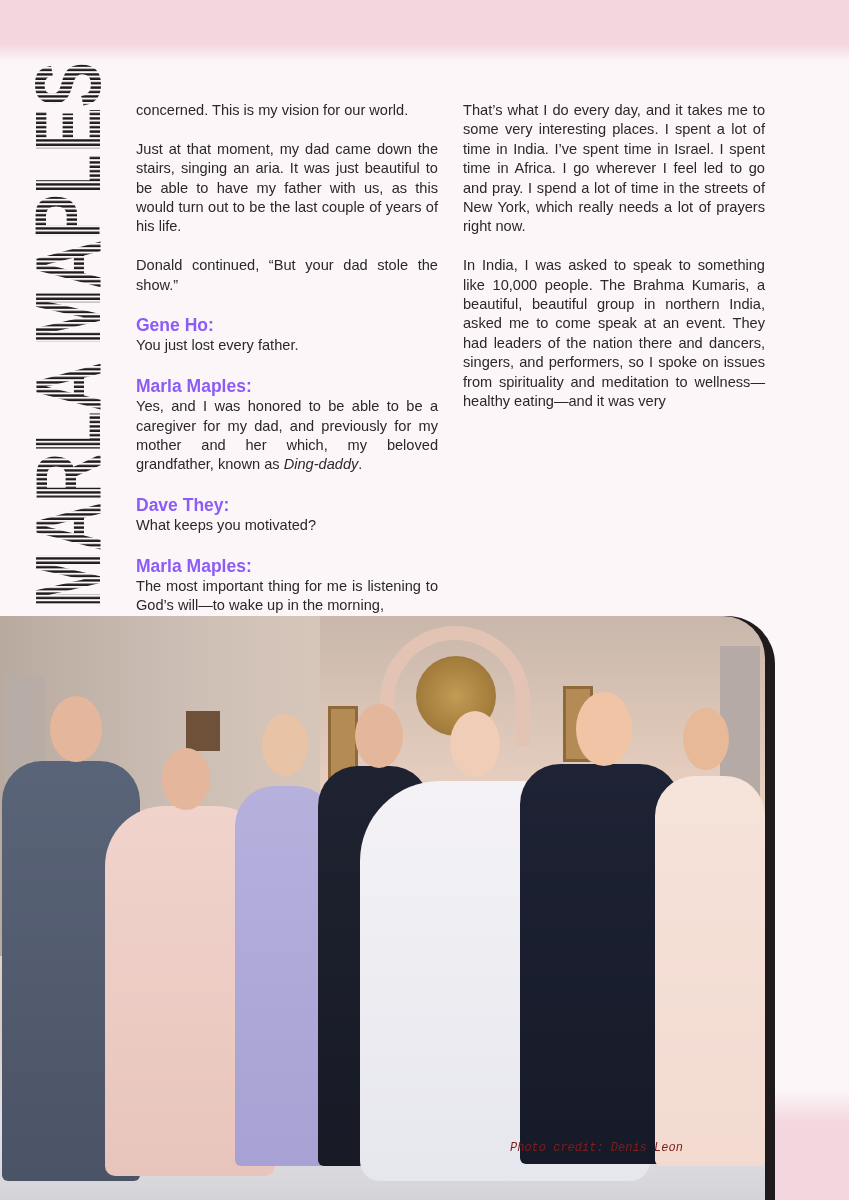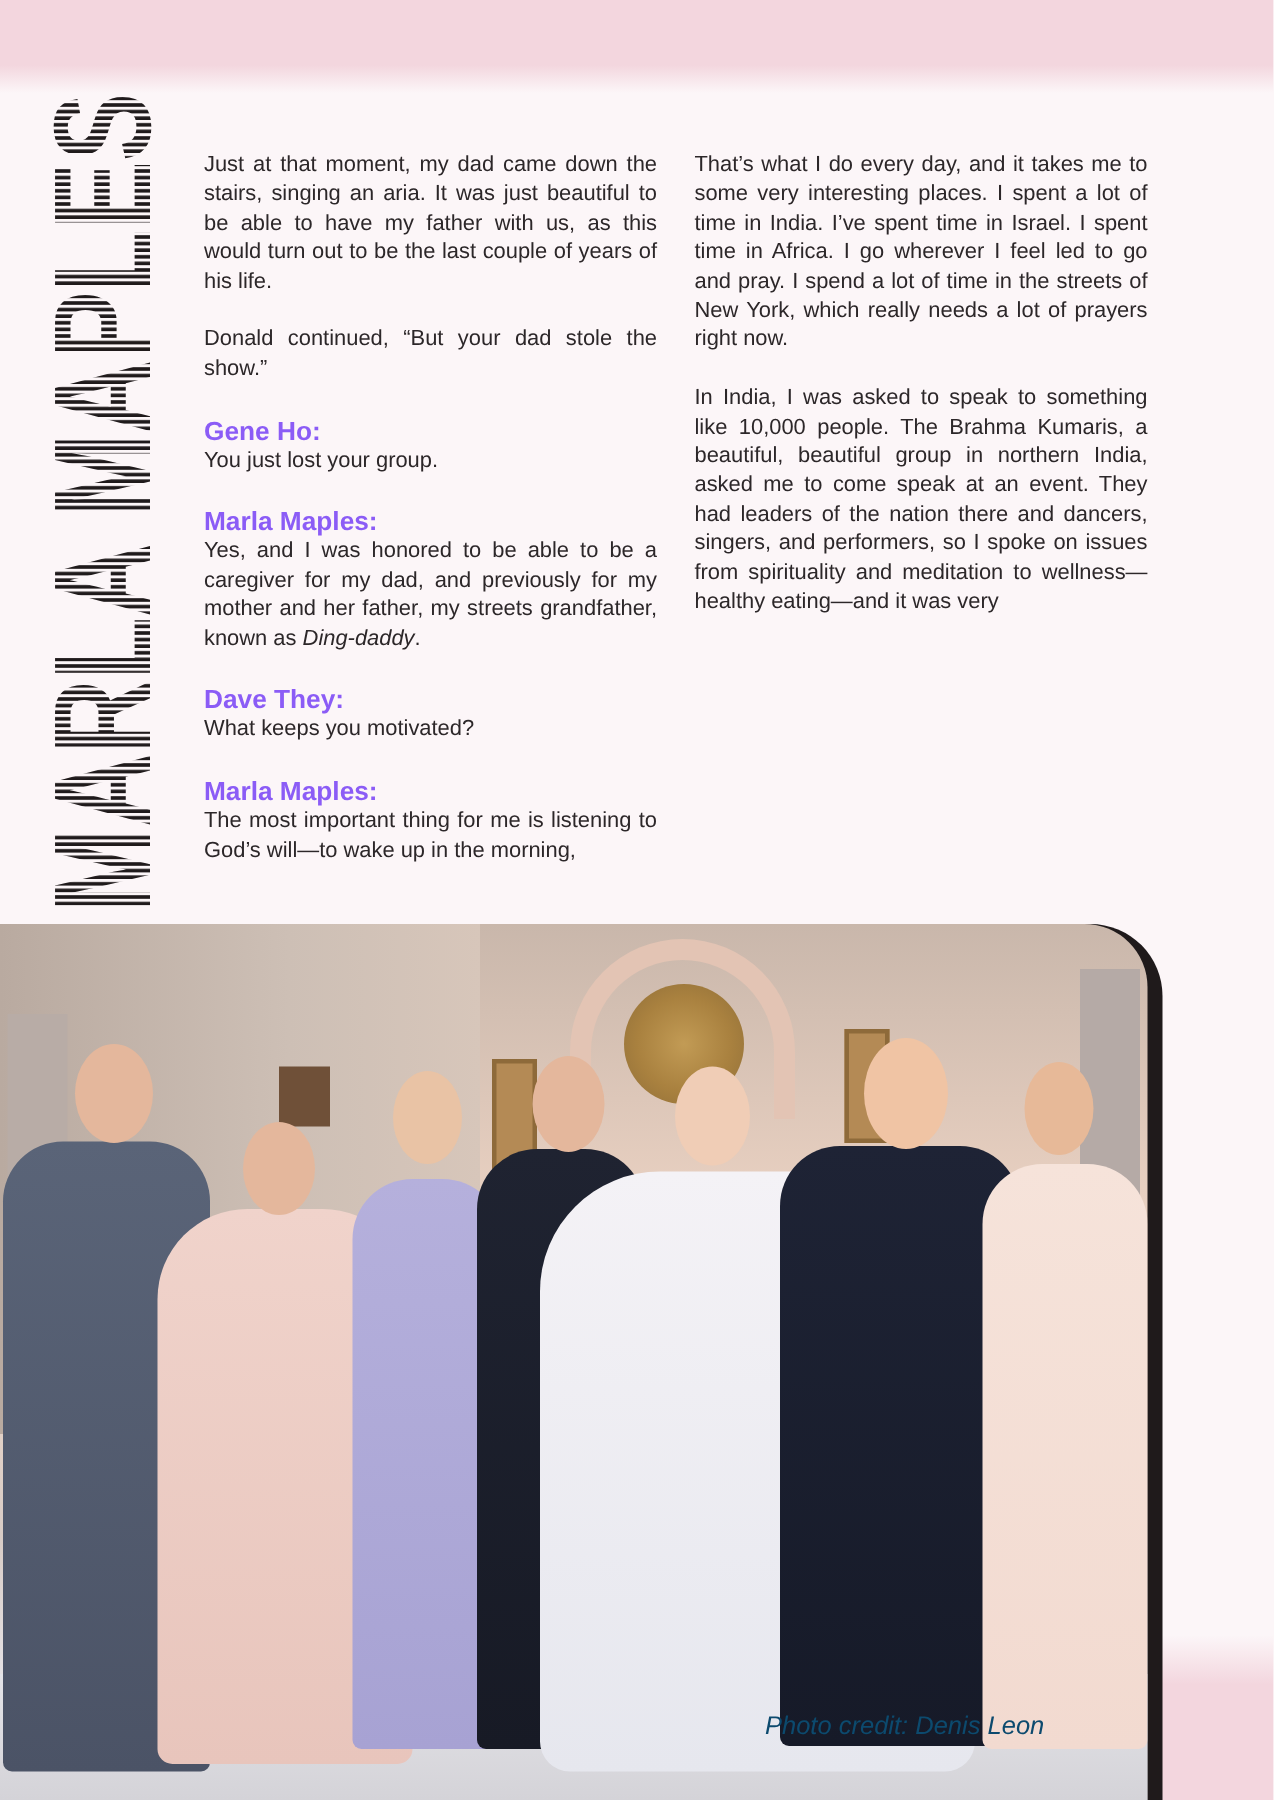--- a/index.html
+++ b/index.html
@@ -58,49 +58,50 @@
   .photo .window2 { position: absolute; left: 563px; top: 70px; width: 24px; height: 70px; background: #b48a55; border: 3px solid #8e6a3a; }
   .photo .wall-left { position: absolute; left: 0; top: 0; width: 320px; height: 340px; background: linear-gradient(to right, #b9aaa0, #cdbfb5 60%, #d7c6ba); }
   .photo .column-l { position: absolute; left: 5px; top: 60px; width: 40px; height: 220px; background: #b8aca6; }
   .photo .column-r { position: absolute; left: 720px; top: 30px; width: 40px; height: 260px; background: #b5aaa6; }
   .photo .plaque { position: absolute; left: 186px; top: 95px; width: 34px; height: 40px; background: #6f5038; }
   .photo .floor { position: absolute; left: 0; top: 500px; width: 765px; height: 84px; background: linear-gradient(to bottom, #e4e4e8, #d4d3d8); }
   .person { position: absolute; border-radius: 40px 40px 6px 6px; }
   .head { position: absolute; border-radius: 50%; background: #e4b79c; }
   .photo-credit {
     position: absolute; left: 510px; top: 1141px;
-    font-family: Liberation Sans, sans-serif; font-style: italic; font-size: 17px; color: #0c4a6e;
+    font-family: Liberation Mono, monospace; font-style: italic; font-size: 12px; color: #7f1d1d;
   }
 </style>
 </head>
 <body>
 
 <div class="top-band"></div>
 <div class="bottom-band"></div>
 
 <div class="vertical-title">
   <svg viewBox="0 0 72 546" preserveAspectRatio="none">
     <defs>
       <pattern id="stripes" width="4.4" height="10" patternUnits="userSpaceOnUse">
         <rect x="0" y="0" width="2.4" height="10" fill="#1f1a1b"></rect>
       </pattern>
     </defs>
     <text id="vt-text" transform="translate(70,546) rotate(-90)" font-family="Liberation Sans, sans-serif" font-weight="bold" font-size="92" textLength="546" lengthAdjust="spacingAndGlyphs" fill="url(#stripes)">MARLA MAPLES</text>
   </svg>
 </div>
 
 <div class="col col-left">
+  <p>concerned. This is my vision for our world.</p>
   <p>Just at that moment, my dad came down the stairs, singing an aria. It was just beautiful to be able to have my father with us, as this would turn out to be the last couple of years of his life.</p>
   <p>Donald continued, “But your dad stole the show.”</p>
 
   <h3>Gene Ho:</h3>
-  <div class="answer">You just lost your group.</div>
+  <div class="answer">You just lost every father.</div>
 
   <h3>Marla Maples:</h3>
-  <div class="answer"><span>Yes, and I was honored to be able to be a caregiver for my dad, and previously  for my mother and her father, my streets grandfather, known as </span><em>Ding-daddy</em><span>.</span></div>
+  <div class="answer"><span>Yes, and I was honored to be able to be a caregiver for my dad, and previously  for my mother and her which, my beloved grandfather, known as </span><em>Ding-daddy</em><span>.</span></div>
 
   <h3>Dave They:</h3>
   <div class="answer">What keeps you motivated?</div>
 
   <h3>Marla Maples:</h3>
   <div>The most important thing for me is listening to God’s will—to wake up in the morning,</div>
 </div>
 
 <div class="col col-right">
   <p>That’s what I do every day, and it takes me to some very interesting places. I spent a lot of time in India. I’ve spent time in Israel. I spent time in Africa. I go wherever I feel led to go and pray. I spend a lot of time in the streets of New York, which really needs a lot of prayers right now.</p>

